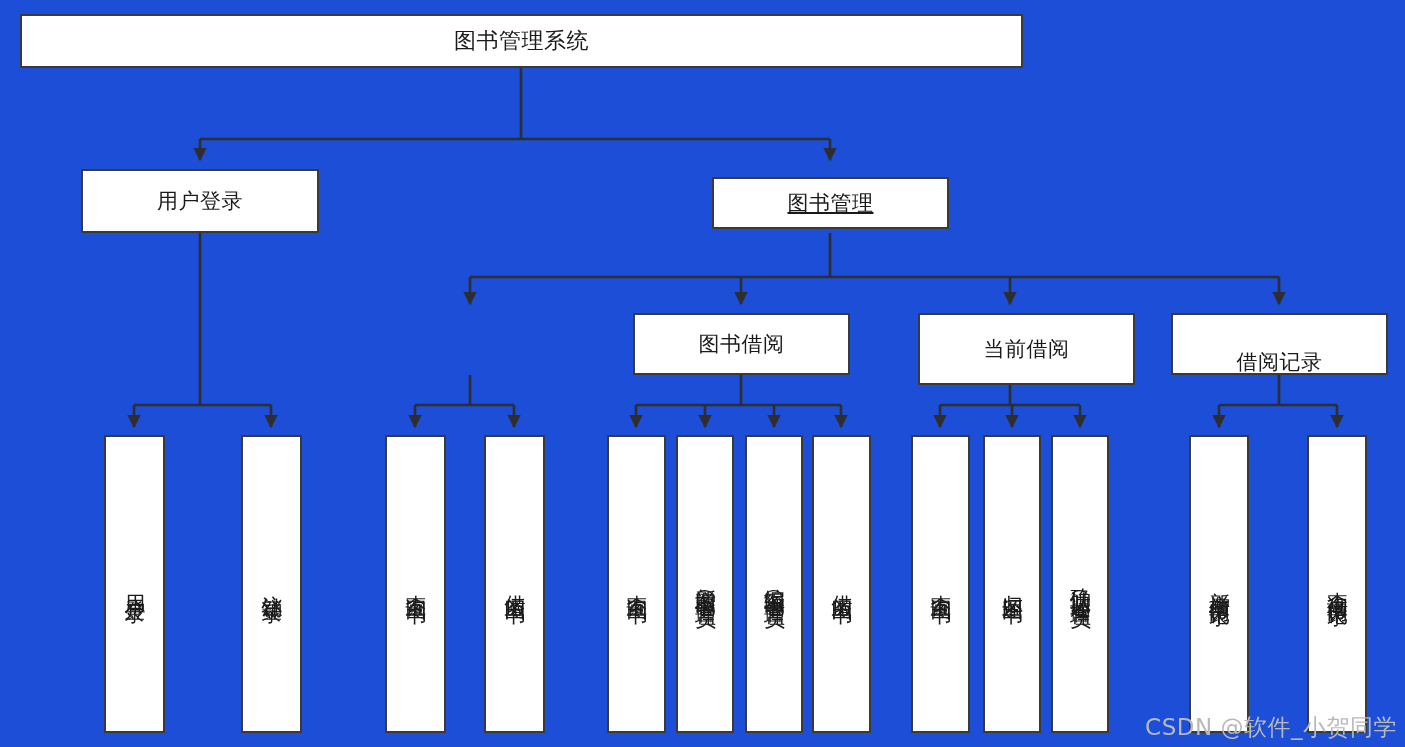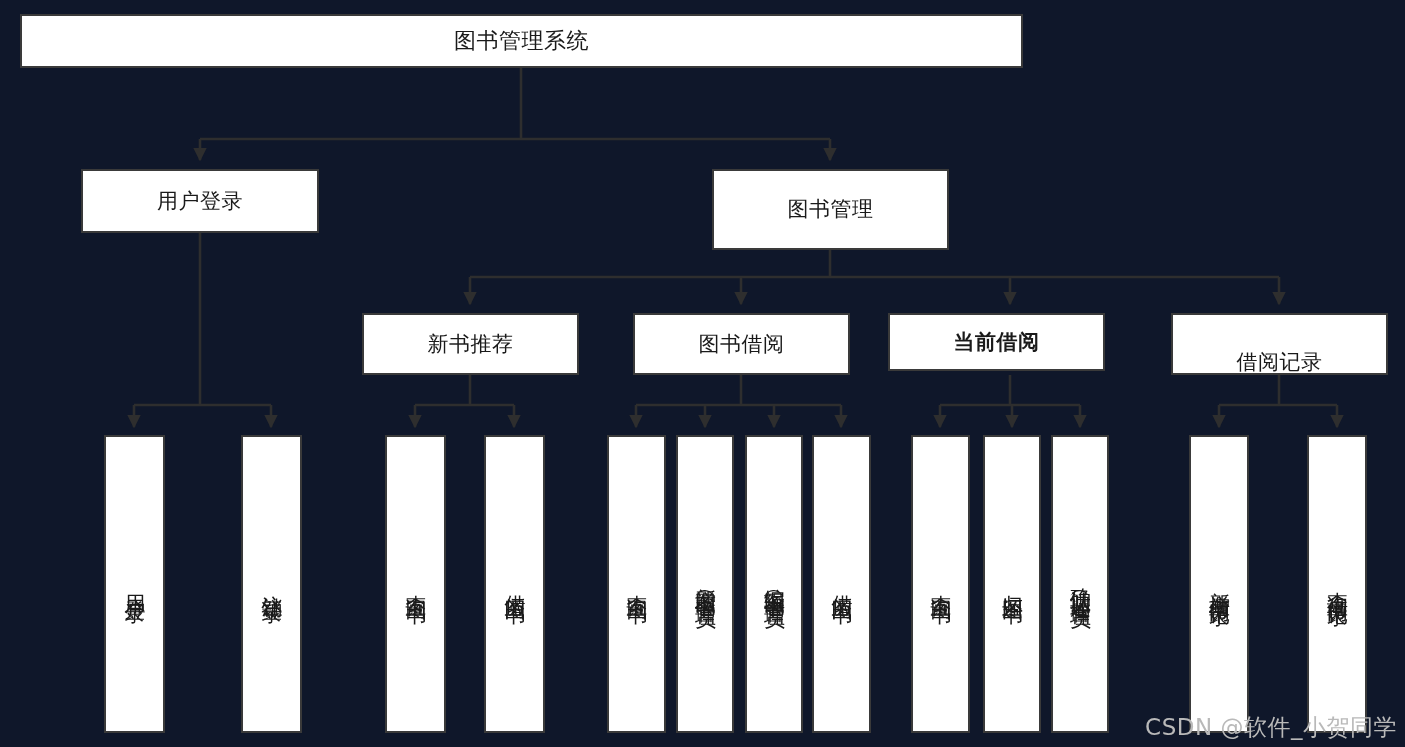--- a/index.html
+++ b/index.html
@@ -8,21 +8,21 @@
     padding: 0;
     background: #ffffff;
   }
   body {
     font-family: "DejaVu Sans", "Liberation Sans", sans-serif;
   }
   #canvas {
     position: relative;
     width: 1405px;
     height: 747px;
-    background: #0f172a;
+    background: #1d4ed8;
     overflow: hidden;
   }
   
   #wires {
     position: absolute;
     left: 0;
     top: 0;
     width: 1405px;
     height: 747px;
     pointer-events: none;
@@ -132,31 +132,28 @@
     </g>
   </svg>
 
   <div class="node horiz root" style="left:20px; top:14px; width:1003px; height:54px;">
     <span class="label">图书管理系统</span>
   </div>
 
   <div class="node horiz" style="left:81px; top:169px; width:238px; height:64px;">
     <span class="label">用户登录</span>
   </div>
-  <div class="node horiz" style="left:712px; top:169px; width:237px; height:81px;">
+  <div class="node horiz" style="left:712px; top:177px; width:237px; height:52px;text-decoration:underline;">
     <span class="label">图书管理</span>
   </div>
 
-  <div class="node horiz" style="left:362px; top:313px; width:217px; height:62px;">
-    <span class="label">新书推荐</span>
-  </div>
   <div class="node horiz" style="left:633px; top:313px; width:217px; height:62px;">
     <span class="label">图书借阅</span>
   </div>
-  <div class="node horiz" style="left:888px; top:313px; width:217px; height:58px;font-weight:bold;">
+  <div class="node horiz" style="left:918px; top:313px; width:217px; height:72px;">
     <span class="label">当前借阅</span>
   </div>
   <div class="node horiz" style="left:1171px; top:313px; width:217px; height:62px;align-items:flex-end;">
     <span class="label">借阅记录</span>
   </div>
 
   <div class="node vert" style="left:104px; top:435px; width:61px; height:298px;">
     <span class="label">用户登录</span>
   </div>
   <div class="node vert" style="left:241px; top:435px; width:61px; height:298px;">

